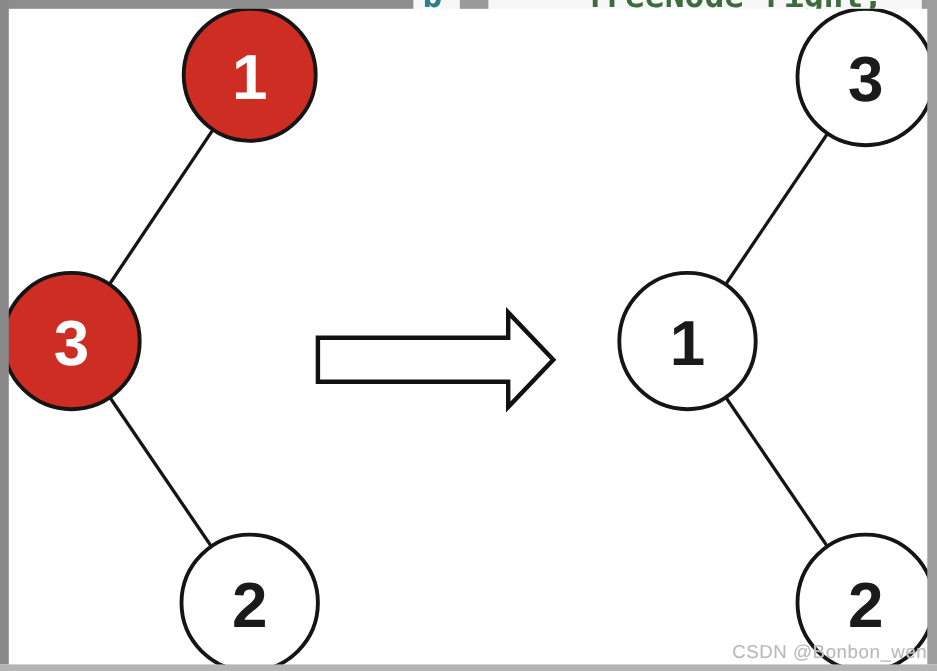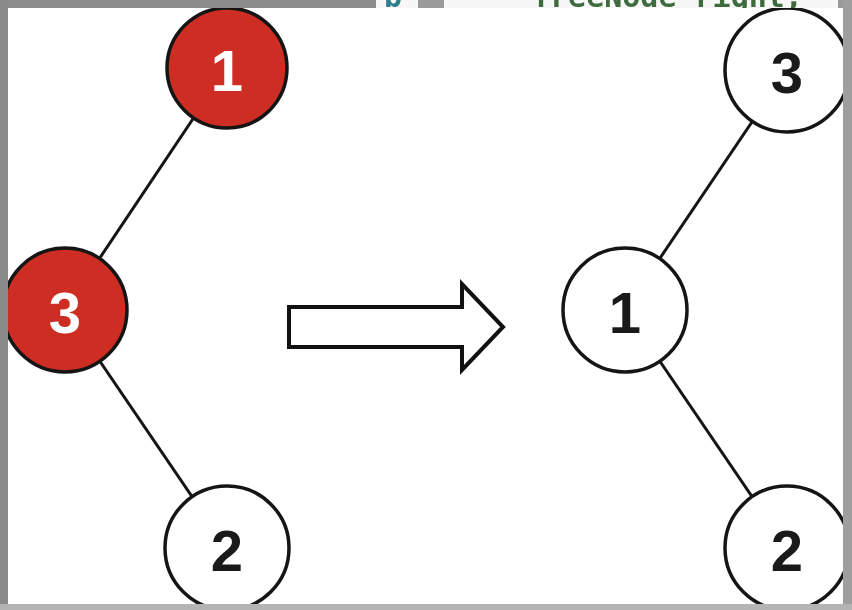--- a/index.html
+++ b/index.html
@@ -97,13 +97,14 @@
     <span id="code-frag-b" class="frag">b</span>
     <span id="code-frag-star" class="frag">*</span>
     <span id="code-frag-main" class="frag">TreeNode right;</span>
   </div>
   <div id="strip-top-block" class="edge-strip"></div>
   <div id="strip-top-right" class="edge-strip"></div>
   <div id="strip-left" class="edge-strip"></div>
   <div id="strip-right" class="edge-strip"></div>
   <div id="strip-bottom" class="edge-strip"></div>
 
+  <div id="watermark">CSDN @Bonbon_wen</div>
 </div>
 
 </body></html>

